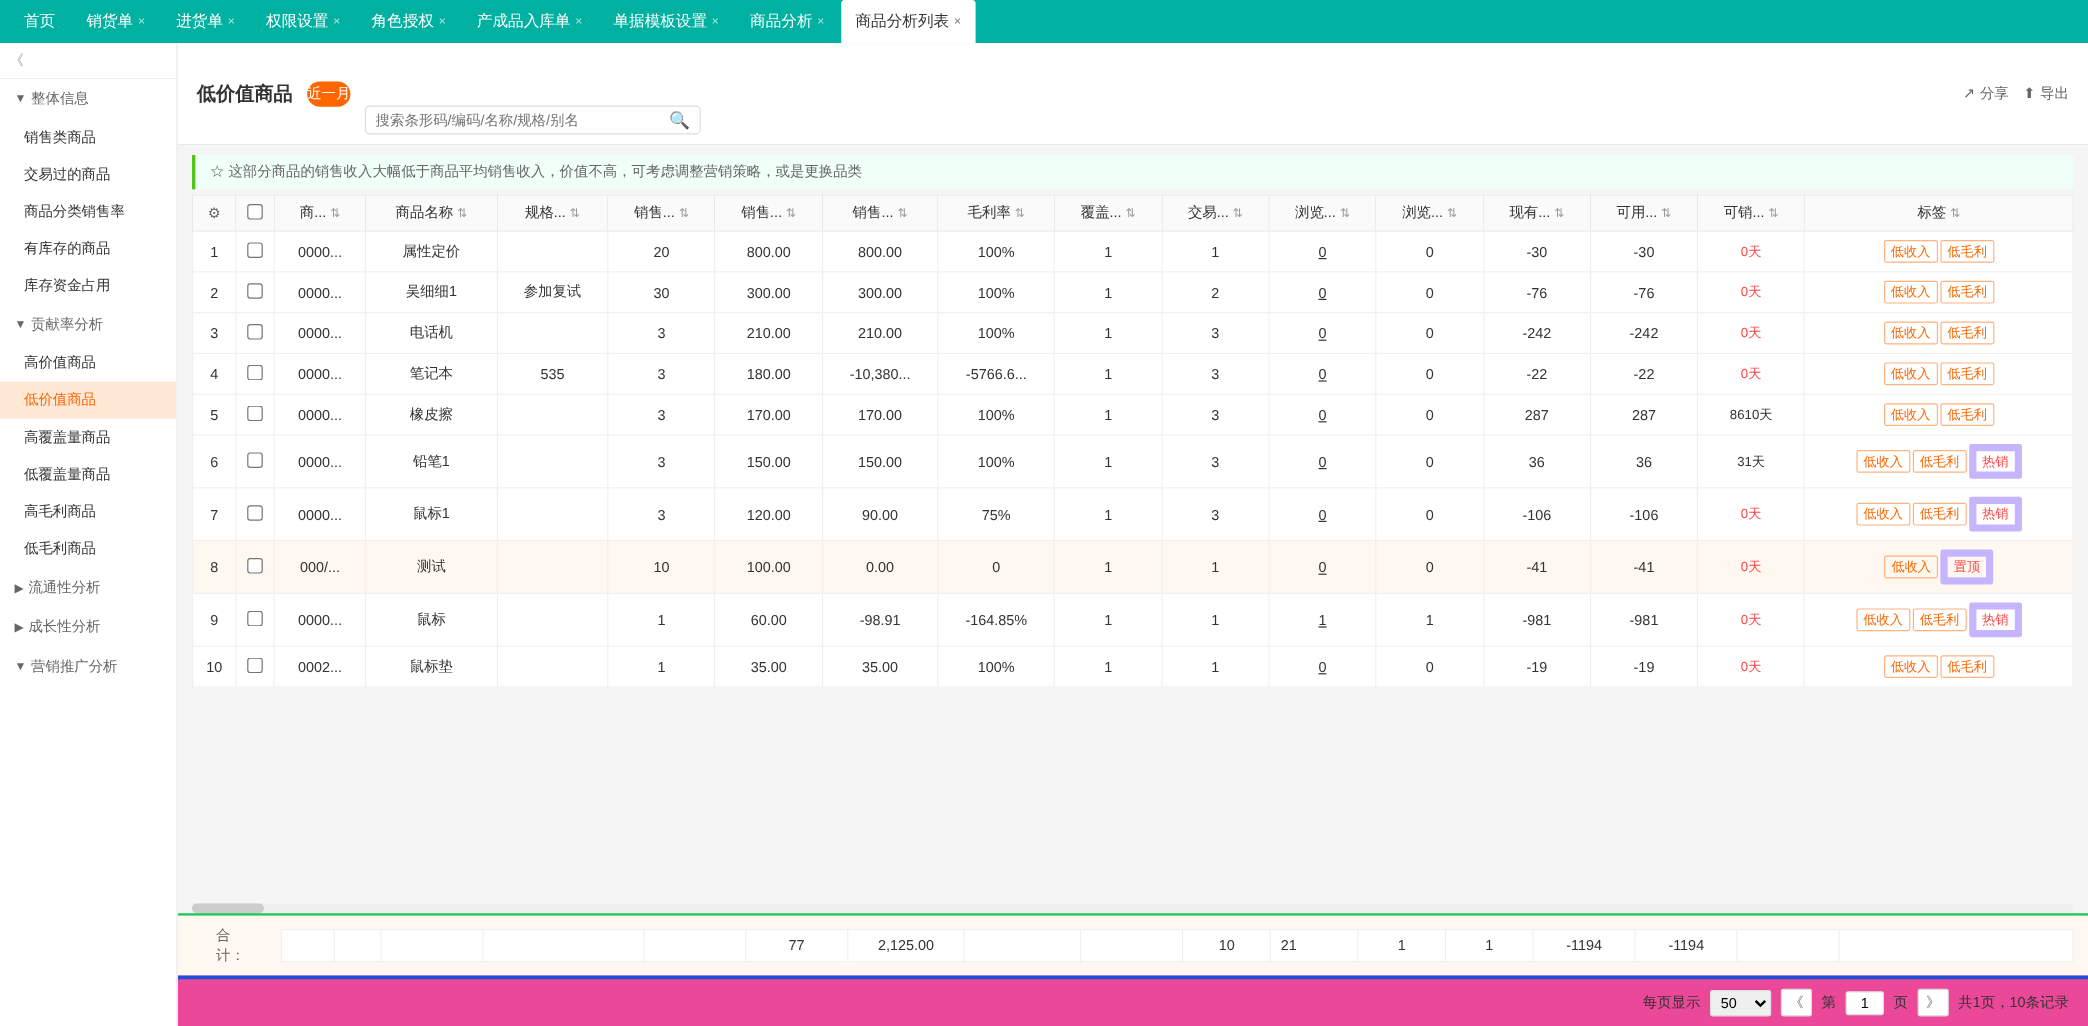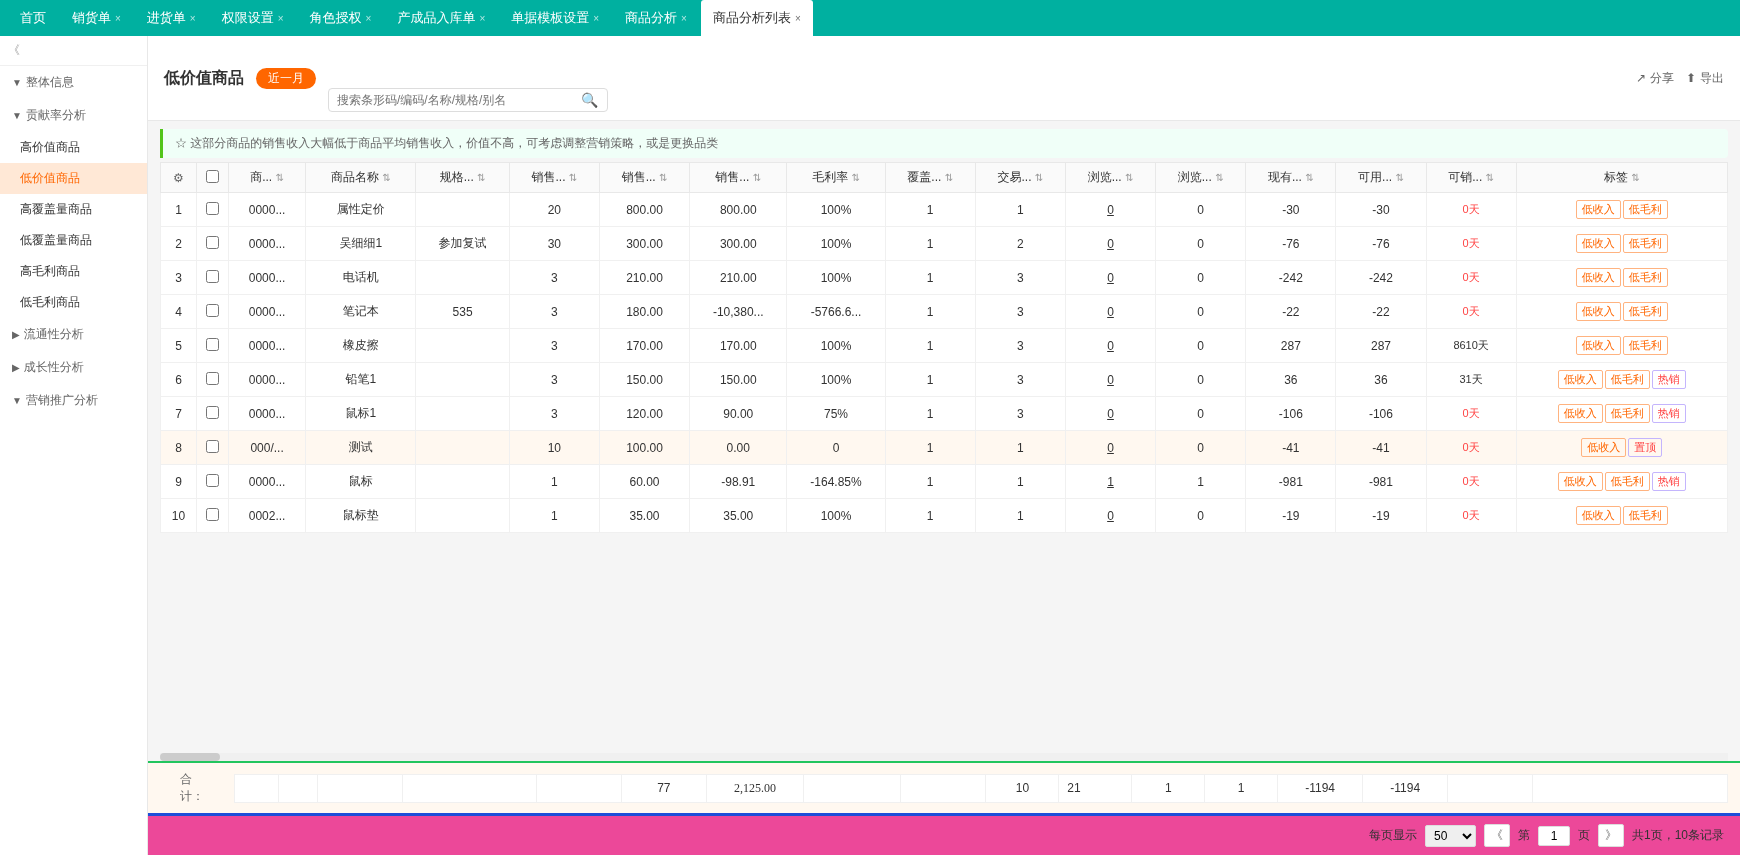--- a/index.html
+++ b/index.html
@@ -80,21 +80,21 @@
     .page-title {
       font-size: 16px;
       font-weight: bold;
       color: #333;
     }
     .filter-btn {
       background: #ff6600;
       color: #fff;
       border: none;
       border-radius: 12px;
-      padding: 2px 12px;
+      padding: 2px 0;
       font-size: 12px;
       cursor: pointer;
     }
     .search-box {
       display: flex;
       align-items: center;
       border: 1px solid #ddd;
       border-radius: 4px;
       padding: 3px 8px;
       background: #fff;
@@ -167,21 +167,21 @@
     }
     tbody tr.highlight { background: #fff8f0; }
     .tag {
       display: inline-block;
       padding: 1px 5px;
       border-radius: 2px;
       font-size: 11px;
       margin: 1px;
     }
     .tag-orange { color: #ff6600; border: 1px solid #ffb380; }
-    .tag-red { color: #ff4444; border: 1px solid #c4b5fd; }
+    .tag-red { color: #ff4444; border: 6px solid #c4b5fd; }
     .underline-link { text-decoration: underline; color: #333; cursor: pointer; }
 
     
     .footer-total {
       background: #fff8f0;
       border-top: 2px solid #22c55e;
       padding: 8px 12px;
       display: flex;
       align-items: center;
       font-size: 12px;
@@ -282,20 +282,27 @@
 <div class="layout">
 
   <div class="sidebar" style="position:relative;">
     <div style="display:flex; align-items:center; padding:6px 8px; border-bottom:1px solid #f0f0f0;">
       <span style="cursor:pointer; color:#999; font-size:12px;">《</span>
     </div>
 
     <div class="sidebar-group-header">
       <span class="arrow">▼</span>
       <span>整体信息</span>
+    </div>
+    <div>
+      <div class="sidebar-item"><span>销售类商品</span></div>
+      <div class="sidebar-item"><span>交易过的商品</span></div>
+      <div class="sidebar-item"><span>商品分类销售率</span></div>
+      <div class="sidebar-item"><span>有库存的商品</span></div>
+      <div class="sidebar-item"><span>库存资金占用</span></div>
     </div>
 
     <div class="sidebar-group-header">
       <span class="arrow">▼</span>
       <span>贡献率分析</span>
     </div>
     <div>
       <div class="sidebar-item"><span>高价值商品</span></div>
       <div class="sidebar-item active"><span>低价值商品</span></div>
       <div class="sidebar-item"><span>高覆盖量商品</span></div>
@@ -576,21 +583,21 @@
       <span class="total-label">合计：</span>
       <table style="width:100%; border-collapse:collapse; font-size:12px;">
         <tbody>
             <tr>
           <td style="width:36px;"></td>
           <td style="width:32px;"></td>
           <td style="width:70px;"></td>
           <td style="width:110px;"></td>
           <td style="width:70px;"></td>
           <td style="width:70px; text-align:center;">77</td>
-          <td style="width:80px; text-align:center;font-family:Liberation Serif, serif;">2,125.00</td>
+          <td style="width:80px; text-align:center;">2,125.00</td>
           <td style="width:80px;"></td>
           <td style="width:70px;"></td>
           <td style="width:60px; text-align:center;">10</td>
           <td style="width:60px; text-align:left;">21</td>
           <td style="width:60px; text-align:center;">1</td>
           <td style="width:60px; text-align:center;">1</td>
           <td style="width:70px; text-align:center;">-1194</td>
           <td style="width:70px; text-align:center;">-1194</td>
           <td style="width:70px;"></td>
           <td style="width:160px;"></td>

